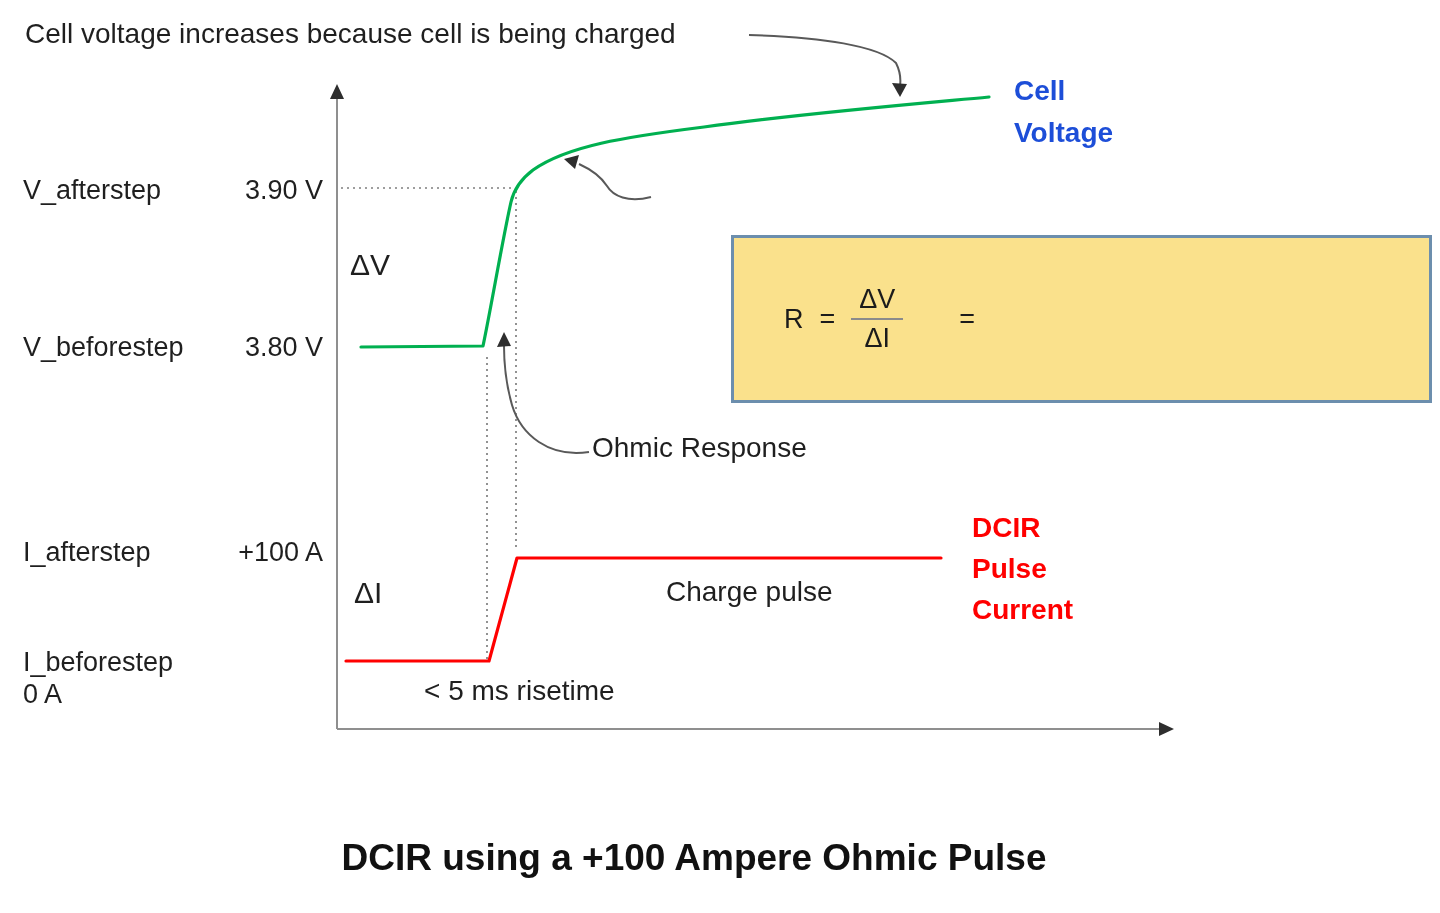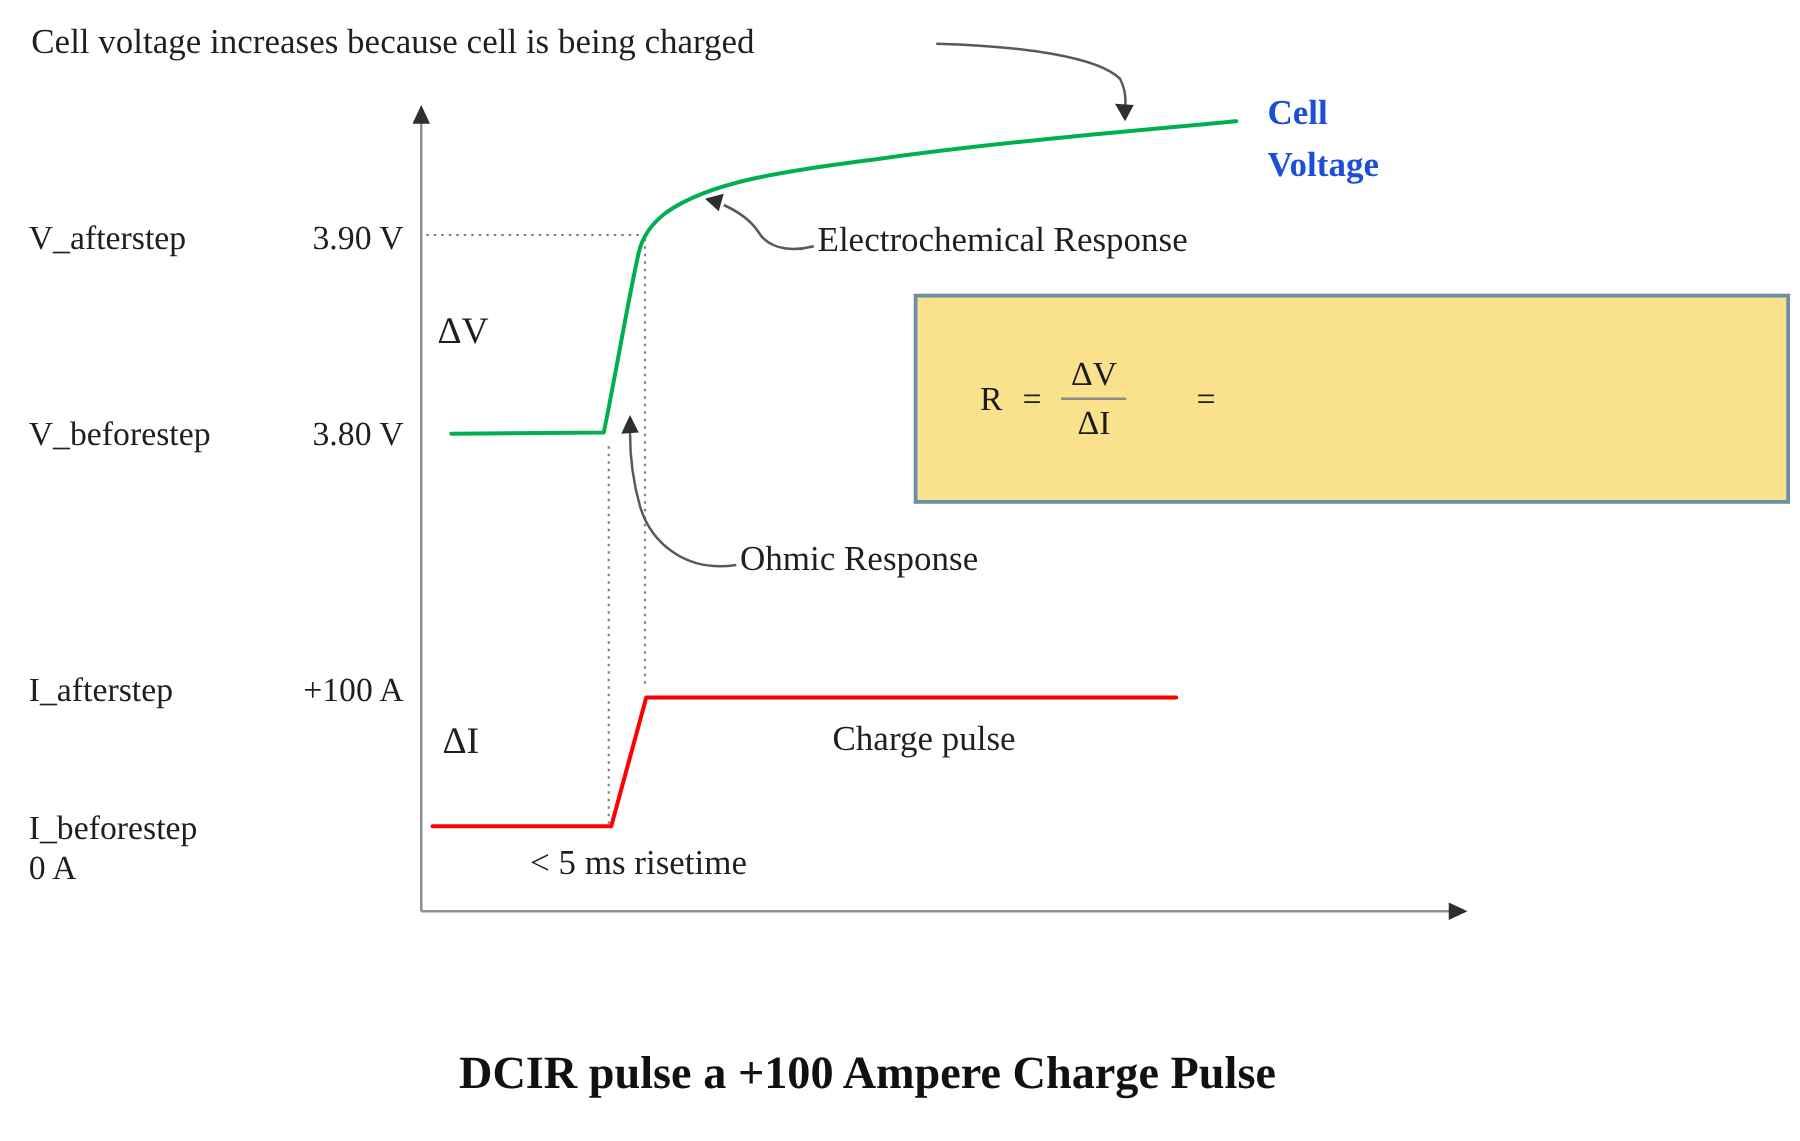--- a/index.html
+++ b/index.html
@@ -1,20 +1,20 @@
 <!DOCTYPE html>
 <html><head>
 <meta charset="utf-8">
 <style>
   html,body{margin:0;padding:0;background:#ffffff;}
   .stage{
     position:relative;
     width:1440px;height:913px;
     background:#ffffff;
-    font-family:Liberation Serif, serif;
+    font-family:Liberation Sans, sans-serif;
     color:#1f1f1f;
     overflow:hidden;
   }
   .stage *{box-sizing:border-box;}
   svg.layer{position:absolute;left:0;top:0;width:1440px;height:913px;}
   .abs{position:absolute;white-space:nowrap;}
   .top-note{left:25px;top:18px;font-size:28px;}
   .lbl-row{left:23px;width:300px;display:flex;justify-content:space-between;font-size:27px;line-height:32px;}
   .row-vafter{top:174px;align-items:flex-end;}
   .row-vbefore{top:331px;}
@@ -89,36 +89,40 @@
     <span>+100 A</span>
   </div>
   <div class="abs lbl-row row-ibefore">
     <span>I_beforestep</span>
     <span>0 A</span>
   </div>
 
   <div class="abs delta delta-v">ΔV</div>
   <div class="abs delta delta-i">ΔI</div>
 
-  <div class="abs anno electro">Electrochemical Response</div>
   <div class="abs anno charge">Charge pulse</div>
   <div class="abs anno ohmic">Ohmic Response</div>
   <div class="abs anno risetime">&lt; 5 ms risetime</div>
 
   <div class="abs cellv">
     <div>Cell</div>
     <div>Voltage</div>
+  </div>
+  <div class="abs dcir">
+    <div>DCIR</div>
+    <div>Pulse</div>
+    <div>Current</div>
   </div>
 
   <div class="abs formula-box">
     <span>R</span>
     <span>=</span>
     <div class="frac frac-small">
       <span>ΔV</span>
       <span class="bar"></span>
       <span>ΔI</span>
     </div>
     <span class="eq2">=</span>
   </div>
 
-  <div class="abs title">DCIR pulse a +100 Ampere Charge Pulse</div>
+  <div class="abs title">DCIR using a +100 Ampere Ohmic Pulse</div>
 
 </div>
 
 </body></html>

